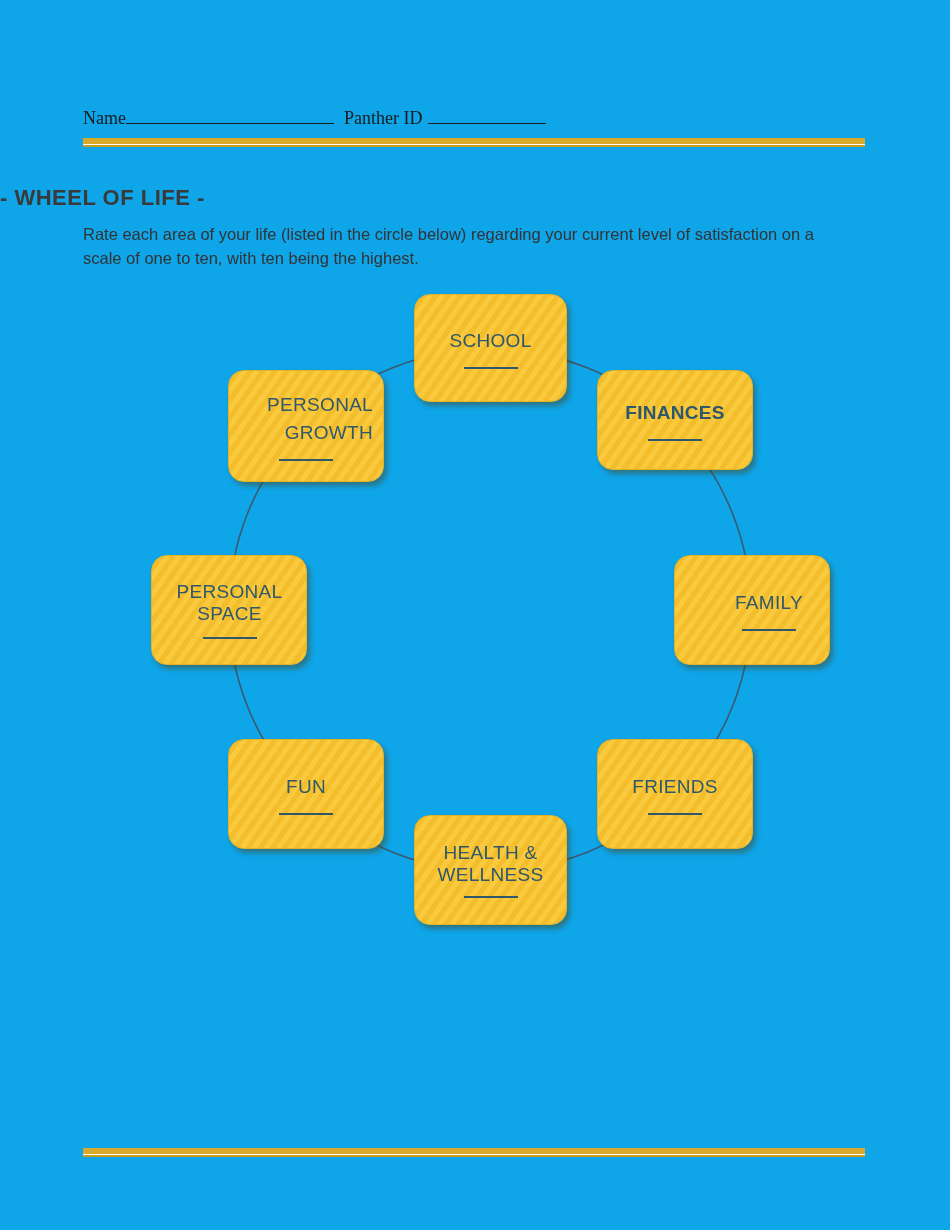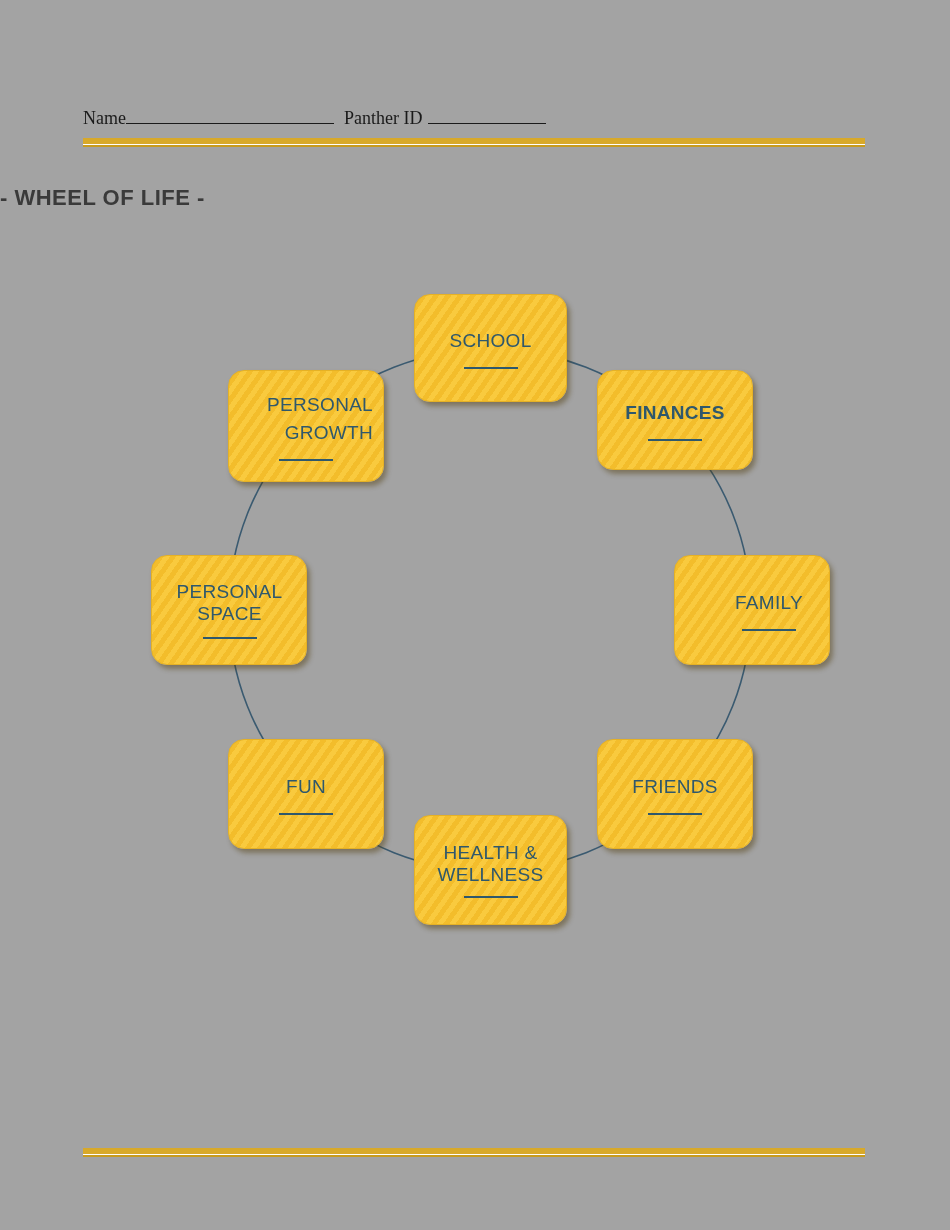--- a/index.html
+++ b/index.html
@@ -1,21 +1,21 @@
 <!DOCTYPE html>
 <html><head>
 <meta charset="utf-8">
 <style>
   * { margin: 0; padding: 0; box-sizing: border-box; }
   html, body { background: #ffffff; }
   .page {
     position: relative;
     width: 950px;
     height: 1230px;
-    background: #a3a3a3;
+    background: #0ea5e9;
     font-family: "Liberation Sans", sans-serif;
     overflow: hidden;
   }
 
   
   .name-line {
     position: absolute;
     left: 83px;
     top: 108px;
     font-family: "Liberation Serif", serif;
@@ -128,20 +128,21 @@
   </div>
 
   <div class="gold-rule top-rule">
     <div class="thick"></div>
       <div class="gap"></div>
       <div class="thin"></div>
   </div>
 
   <div class="title">- WHEEL OF LIFE -</div>
 
+  <div class="instructions">Rate each area of your life (listed in the circle below) regarding your current level of satisfaction on a scale of one to ten, with ten being the highest.</div>
 
   <div class="wheel">
     <svg class="circle-svg" viewBox="0 0 950 670" xmlns="http://www.w3.org/2000/svg">
       <circle cx="474" cy="330" r="261" fill="none" stroke="#3a5a70" stroke-width="1.6"></circle>
     </svg>
 
     <div class="wheel-box b-school">
       <div class="box-label">SCHOOL</div>
       <div class="rating-blank"></div>
     </div>

